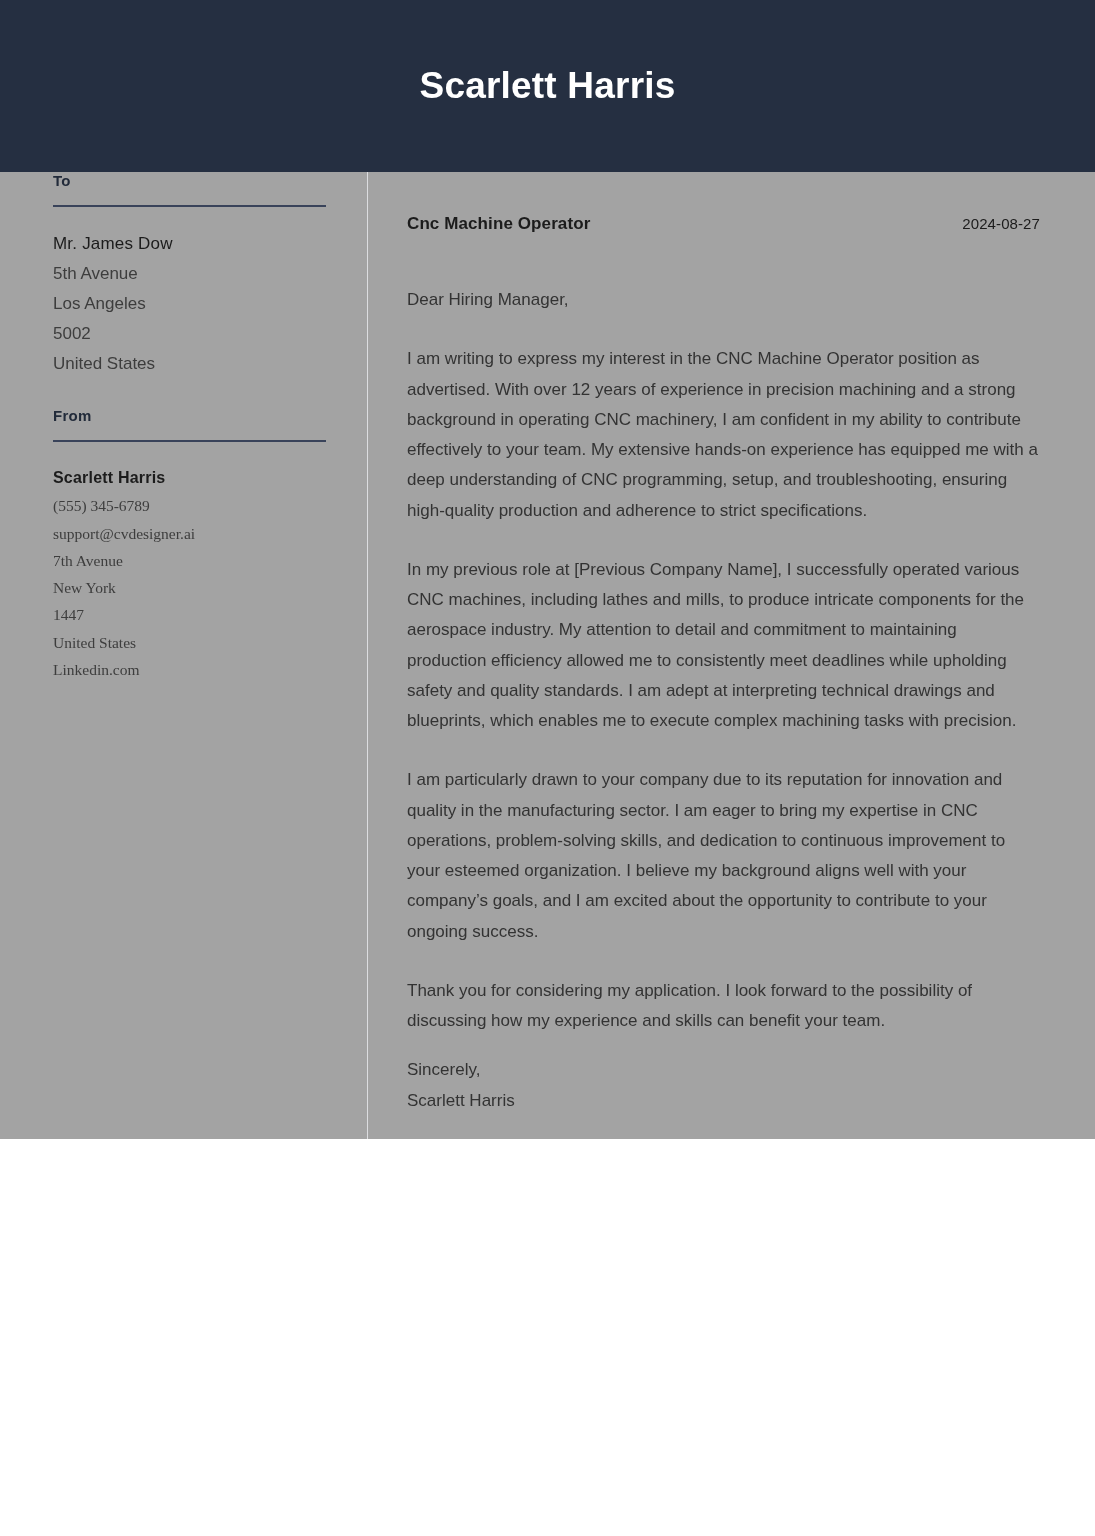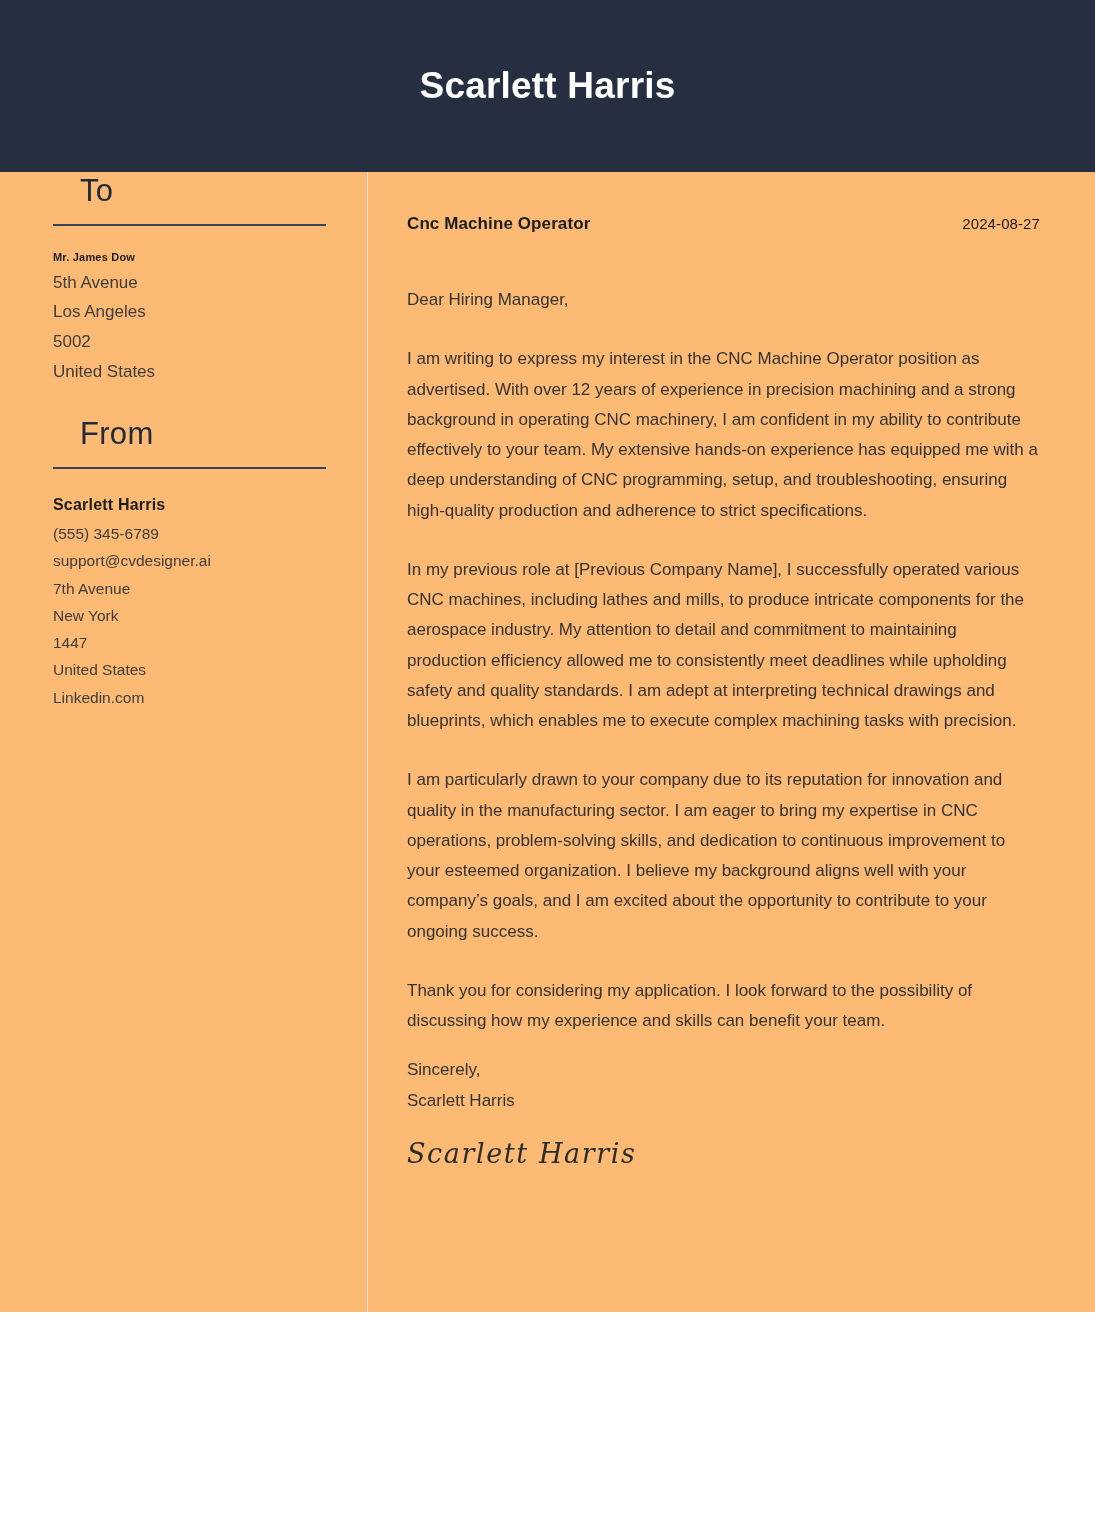--- a/index.html
+++ b/index.html
@@ -2,21 +2,21 @@
 <html><head>
 <meta charset="utf-8">
 <style>
   * { margin:0; padding:0; box-sizing:border-box; }
   html, body {
     width:1095px; height:1536px;
     background:#ffffff;
     font-family:"Liberation Sans", sans-serif;
     -webkit-font-smoothing:antialiased;
   }
-  .page { position:relative; width:1095px; height:1312px; background:#fdba74; overflow:hidden; }
+  .page { position:relative; width:1095px; height:1139px; background:#a3a3a3; overflow:hidden; }
 
   
   .header {
     position:absolute; top:0; left:0;
     width:1095px; height:172px;
     background:#252f41;
     display:flex; align-items:center; justify-content:center;
   }
   .header-name {
     color:#ffffff;
@@ -34,51 +34,51 @@
   }
 
   
   .sidebar {
     position:absolute;
     left:53px; top:172px;
     width:273px;
   }
   .side-block { margin-bottom:0; }
   .side-heading {
-    font-size:31px;
-    font-weight:normal;
+    font-size:15px;
+    font-weight:bold;
     color:#222b3a;
     letter-spacing:0.3px;
     line-height:1.2;
-    margin-left:27px;
   }
   .side-rule {
     width:273px; height:2px;
     background:#39435a;
     margin-top:15px;
     margin-bottom:22px;
   }
   .side-name {
-    font-size:11px;
-    font-weight:bold;
+    font-size:17px;
+    font-weight:normal;
     color:#1c1c1c;
     line-height:1.76;
     letter-spacing:0.2px;
   }
   .side-line {
     font-size:17px;
     font-weight:normal;
     color:#3d3d3d;
     line-height:1.76;
   }
   .side-line-sm {
     font-size:15.5px;
     font-weight:normal;
     color:#3d3d3d;
     line-height:1.76;
+    font-family:Liberation Serif, serif;
   }
   .side-name-sm {
     font-size:16px;
     font-weight:bold;
     color:#1c1c1c;
     line-height:1.8;
     letter-spacing:0.2px;
   }
   .gap-to-from { height:28px; }
 

